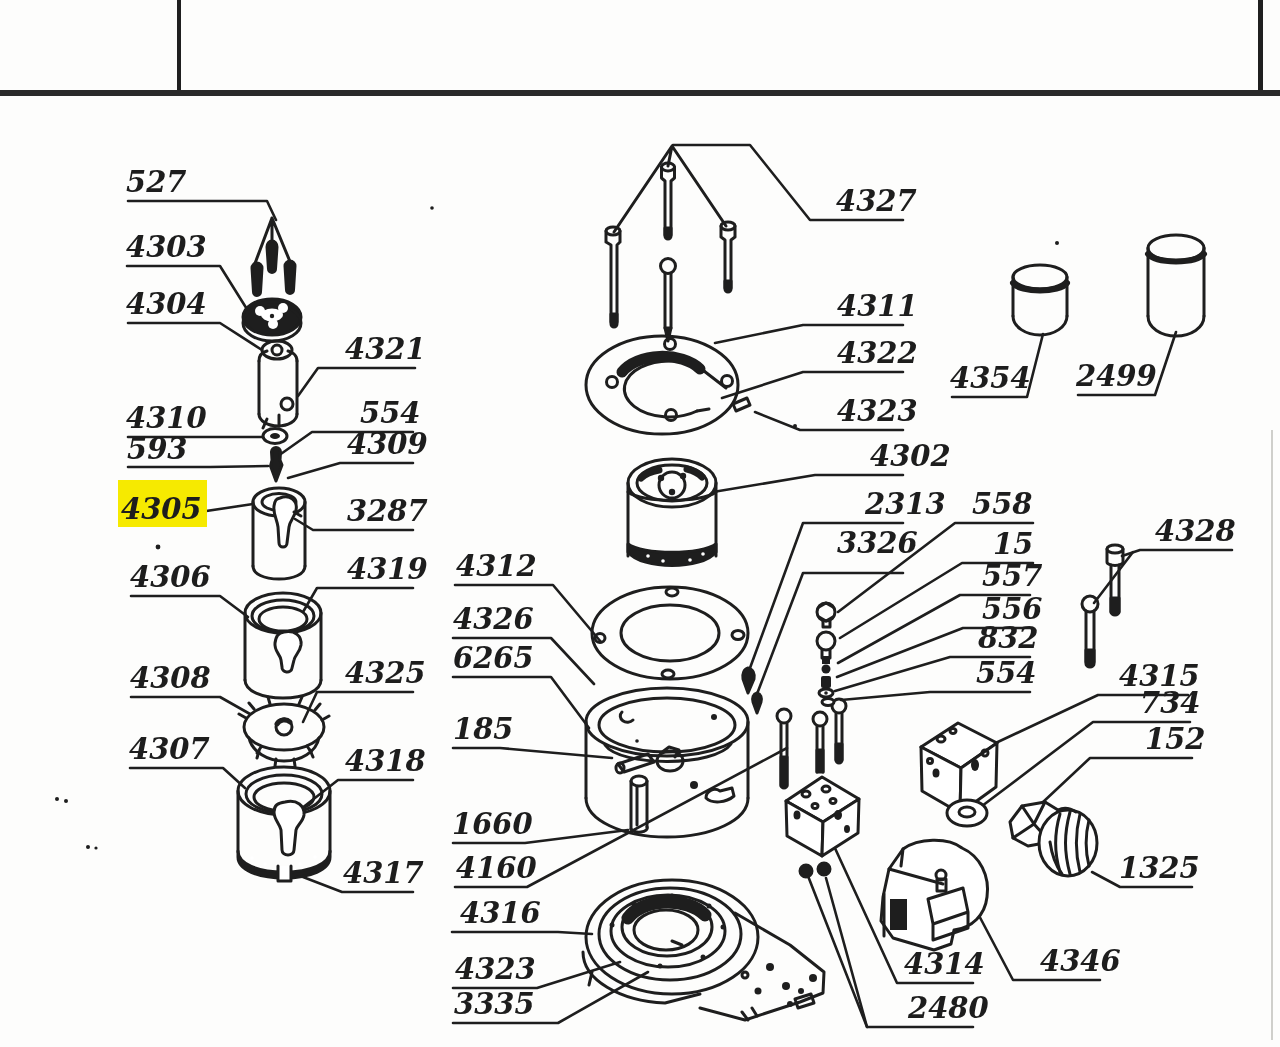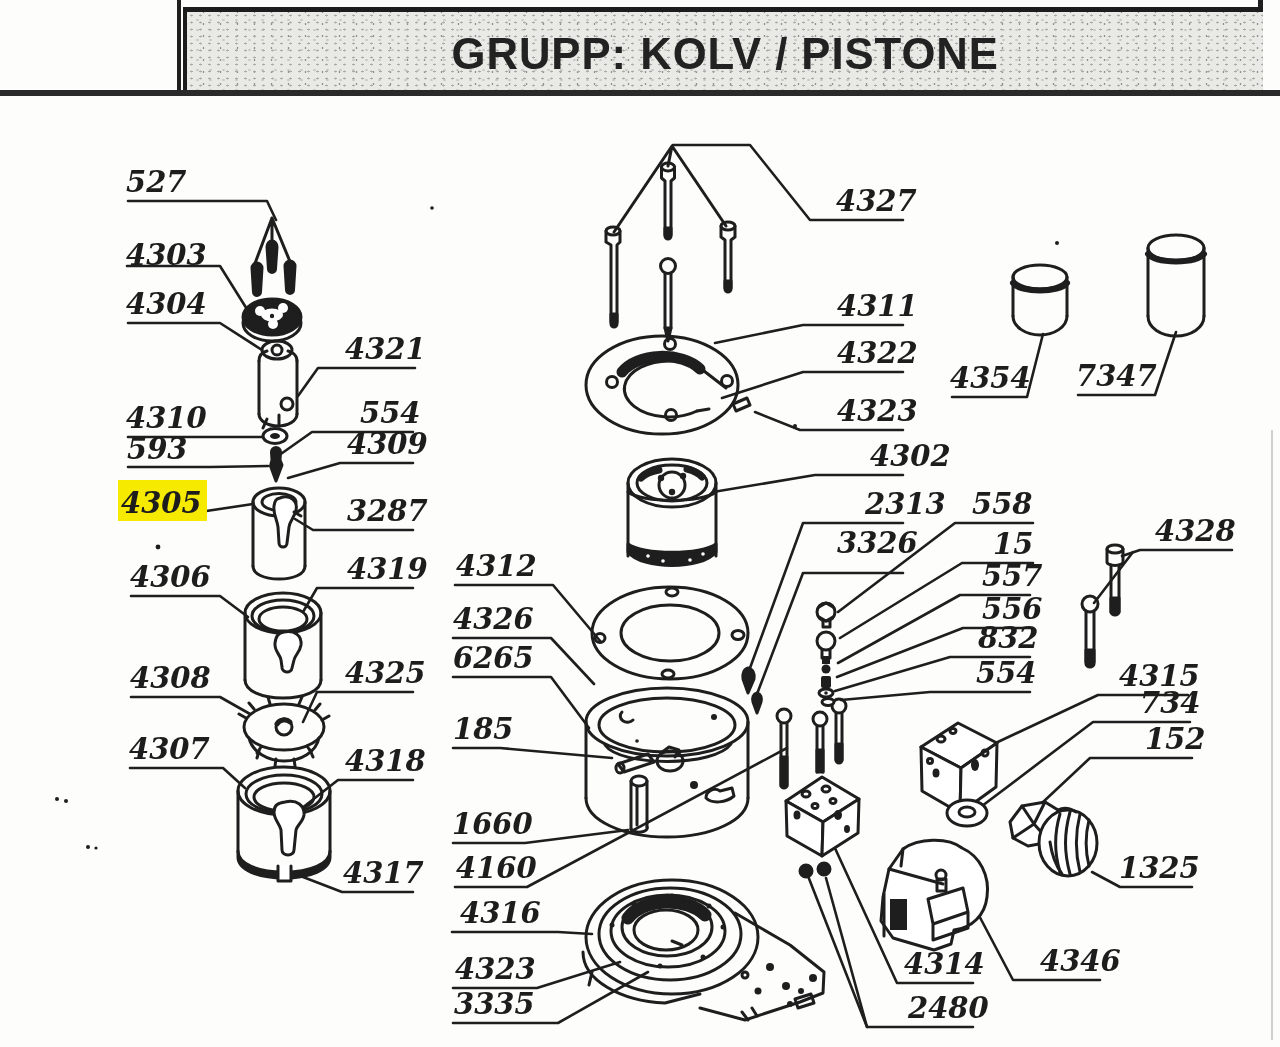--- a/index.html
+++ b/index.html
@@ -16,34 +16,31 @@
              radial-gradient(#c7c7c3 1px, transparent 1.6px),
              radial-gradient(#8f8f8b 0.8px, transparent 1.3px);
            background-size:9px 7px,13px 10px,17px 12px;
            background-position:0 0,4px 3px,8px 6px;
            display:flex;align-items:center;justify-content:center;}
   .hdr-title{font-family:"Liberation Sans", sans-serif;font-weight:700;font-size:45px;
              color:#222;letter-spacing:1px;transform:scaleX(0.97);white-space:nowrap;}
   
   .label{position:absolute;font:italic 700 29px "DejaVu Serif", serif;color:#1d1d1d;
          white-space:nowrap;line-height:1.05;}
-  .hl{background:#f6ea00;padding:8px 5px 3px 3px;}
+  .hl{background:#f6ea00;padding:14px 5px 3px 3px;}
   svg{position:absolute;left:0;top:0;}
   .edge{position:absolute;background:#cfcfcb;}
 </style>
 </head>
 <body>
 
 <div class="page">
 
   <div class="vline" style="left:177px;top:0;width:4px;height:96px;"></div>
   <div class="vline" style="left:1258px;top:0;width:5px;height:96px;"></div>
-  <div class="hdr-box">
-    <div class="hdr-title">GRUPP: KOLV / PISTONE</div>
-  </div>
   <div class="hdr-rule"></div>
   <div class="edge" style="left:1271px;top:430px;width:2px;height:610px;"></div>
 
   <svg width="1280" height="1047" viewBox="0 0 1280 1047">
     <g stroke="#1e1e1e" stroke-width="3" fill="none" stroke-linecap="round" stroke-linejoin="round">
 
       <g stroke-width="2.6">
         <polyline points="128,201 267,201 276,220"></polyline>
         <polyline points="127,266 220,266 250,314"></polyline>
         <polyline points="128,323 220,323 262,350"></polyline>
@@ -386,21 +383,21 @@
         <circle cx="88" cy="847" r="2"></circle>
         <circle cx="96" cy="848" r="1.6"></circle>
         <circle cx="637" cy="741" r="1.8"></circle>
         <circle cx="1057" cy="243" r="2"></circle>
         <circle cx="432" cy="208" r="1.8"></circle>
       </g>
     </g>
   </svg>
 
   <div class="label" style="left:126px;top:167px;">527</div>
-  <div class="label" style="left:126px;top:240px;">4303</div>
+  <div class="label" style="left:126px;top:232px;">4303</div>
   <div class="label" style="left:126px;top:289px;">4304</div>
   <div class="label" style="left:345px;top:334px;">4321</div>
   <div class="label" style="left:126px;top:403px;">4310</div>
   <div class="label" style="left:360px;top:398px;">554</div>
   <div class="label" style="left:127px;top:434px;">593</div>
   <div class="label" style="left:347px;top:429px;">4309</div>
   <div class="label hl" style="left: 118px; top: 480px; background: rgb(246, 234, 0);">4305</div>
   <div class="label" style="left:347px;top:496px;">3287</div>
   <div class="label" style="left:130px;top:562px;">4306</div>
   <div class="label" style="left:347px;top:554px;">4319</div>
@@ -426,21 +423,21 @@
   <div class="label" style="left:455px;top:954px;">4323</div>
   <div class="label" style="left:454px;top:989px;">3335</div>
   <div class="label" style="left:972px;top:489px;">558</div>
   <div class="label" style="left:993px;top:529px;">15</div>
   <div class="label" style="left:982px;top:561px;">557</div>
   <div class="label" style="left:982px;top:594px;">556</div>
   <div class="label" style="left:978px;top:623px;">832</div>
   <div class="label" style="left:976px;top:658px;">554</div>
   <div class="label" style="left:1155px;top:516px;">4328</div>
   <div class="label" style="left:950px;top:363px;">4354</div>
-  <div class="label" style="left:1076px;top:361px;">7347</div>
+  <div class="label" style="left:1076px;top:361px;">2499</div>
   <div class="label" style="left:1119px;top:661px;">4315</div>
   <div class="label" style="left:1140px;top:688px;">734</div>
   <div class="label" style="left:1145px;top:724px;">152</div>
   <div class="label" style="left:1119px;top:853px;">1325</div>
   <div class="label" style="left:904px;top:949px;font-style:italic;">4314</div>
   <div class="label" style="left:1040px;top:946px;">4346</div>
   <div class="label" style="left:908px;top:993px;">2480</div>
 
 </div>
 

